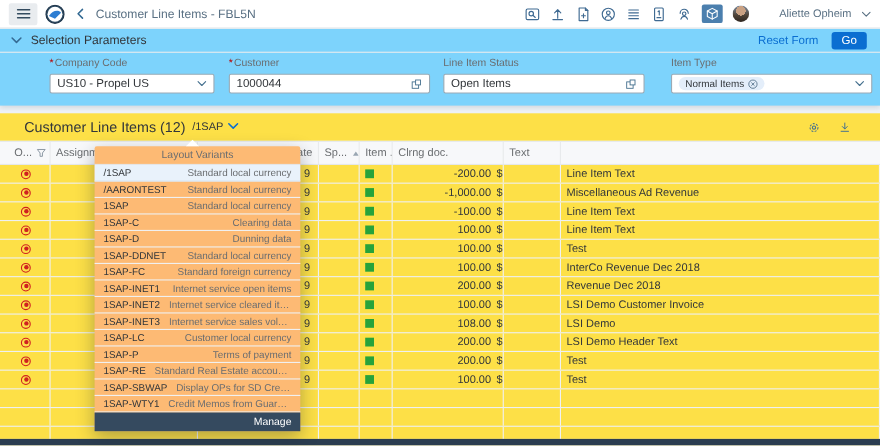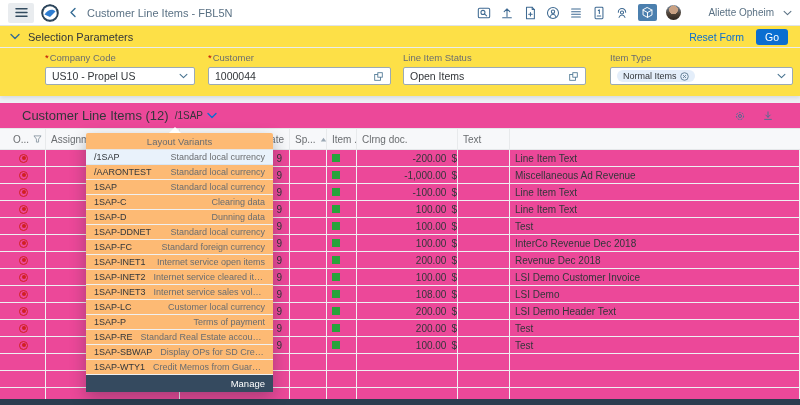--- a/index.html
+++ b/index.html
@@ -11,37 +11,37 @@
   .logo{width:18px;height:18px;margin-right:10px;display:flex}
   .back-btn{margin-right:10px;display:flex;cursor:pointer}
   .shell-title{font-size:11px;color:#5a7184}
   .shell-right{margin-left:auto;display:flex;align-items:center;gap:9px}
   .sic{display:flex;align-items:center;justify-content:center;cursor:pointer}
   .cube-btn{width:19px;height:17px;background:#4b7fae;border-radius:2px;display:flex;align-items:center;justify-content:center;cursor:pointer}
   .avatar{width:15px;height:15px;border-radius:50%;background:radial-gradient(circle at 50% 32%,#c9a183 0 34%,rgba(0,0,0,0) 35%),linear-gradient(180deg,#7d8da0 0,#4e4236 60%,#2e2620 100%)}
   .user-name{font-size:10px;color:#5a7184;margin-left:18px}
 
   
-  .filter{position:absolute;top:26px;left:0;width:800px;height:70px;background:#fde047;box-shadow:0 2px 4px rgba(100,110,120,.18);z-index:10}
+  .filter{position:absolute;top:26px;left:0;width:800px;height:70px;background:#7dd3fc;box-shadow:0 2px 4px rgba(100,110,120,.18);z-index:10}
   .f-head{height:22px;display:flex;align-items:center;padding:0 10px;border-bottom:1px solid #e9ecee}
   .f-title{font-size:11px;color:#32363a;margin-left:8px}
   .f-actions{margin-left:auto;display:flex;align-items:center;gap:12px;padding-right:2px}
   .reset-link{font-size:10.5px;color:#0a6ed1;cursor:pointer}
   .go-btn{font-size:10.5px;color:#fff;background:#0a6ed1;border-radius:3px;padding:2px 9px;cursor:pointer}
   .f-fields{position:relative;height:47px}
   .ffield{position:absolute;top:4px}
   .ffield .flabel{display:block;font-size:9.5px;color:#6a6d70;margin-bottom:4px}
   .star{color:#bb0000;margin-right:1px}
   .ctrl{height:18px;border:1px solid #9baab5;border-radius:2px;background:#fff;display:flex;align-items:center;padding:0 6px;font-size:10.5px;color:#32363a;cursor:pointer}
   .ctrl .grow{flex:1;overflow:hidden;white-space:nowrap}
   .f1{left:45px;width:150px}.f2{left:208px;width:183px}.f3{left:403px;width:183px}.f4{left:610px;width:183px}
   .token{display:inline-flex;align-items:center;gap:3px;background:#e4eefa;border-radius:9px;padding:1px 6px;font-size:9px;color:#32363a;margin-right:auto}
 
   
-  .card{position:absolute;top:103px;left:0;width:800px;height:296px;background:#ec4899;overflow:hidden;z-index:5}
+  .card{position:absolute;top:103px;left:0;width:800px;height:296px;background:#fde047;overflow:hidden;z-index:5}
   .t-toolbar{height:25px;display:flex;align-items:center;padding:0 26px 0 22px}
   .t-title{font-size:13px;color:#32363a}
   .t-variant{font-size:10px;color:#32363a;margin-left:6px}
   .variant-trigger{display:flex;align-items:baseline;cursor:pointer}
   .t-actions{margin-left:auto;display:flex;gap:16px;align-items:center}
   .tgrid{display:grid;grid-template-columns:38px 134px 110px 37px 30px 101px 52px 1fr;padding-left:8px}
   .thead{height:22px;background:#f7f8fa;border-top:1px solid #e5e8ea;border-bottom:1px solid #e5e8ea}
   .th{display:flex;align-items:center;font-size:10px;color:#6a6d70;padding:0 5px;border-right:1px solid #e8eaec;gap:4px;overflow:hidden;white-space:nowrap}
   .th.spread{justify-content:space-between}
   .th.right{justify-content:flex-end}

